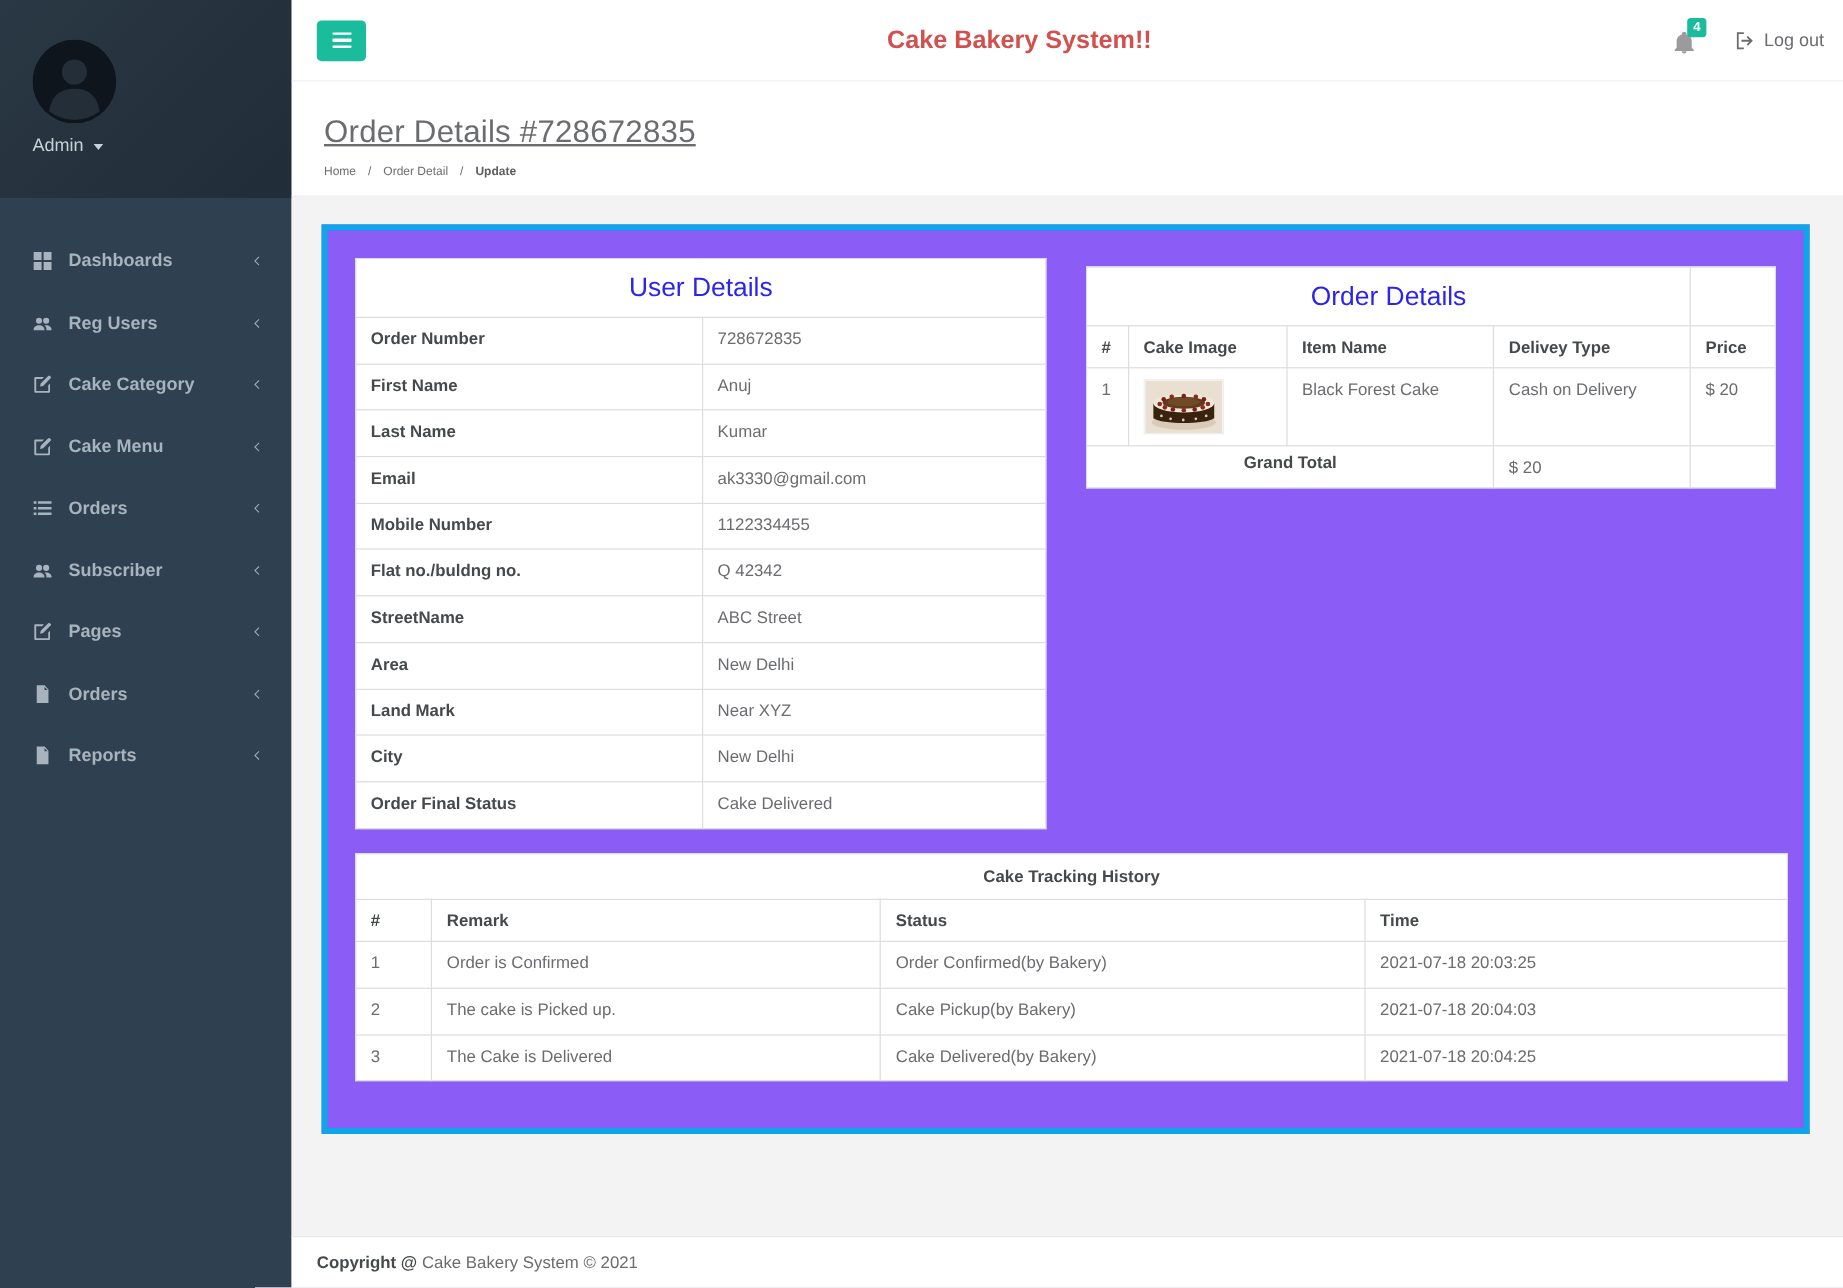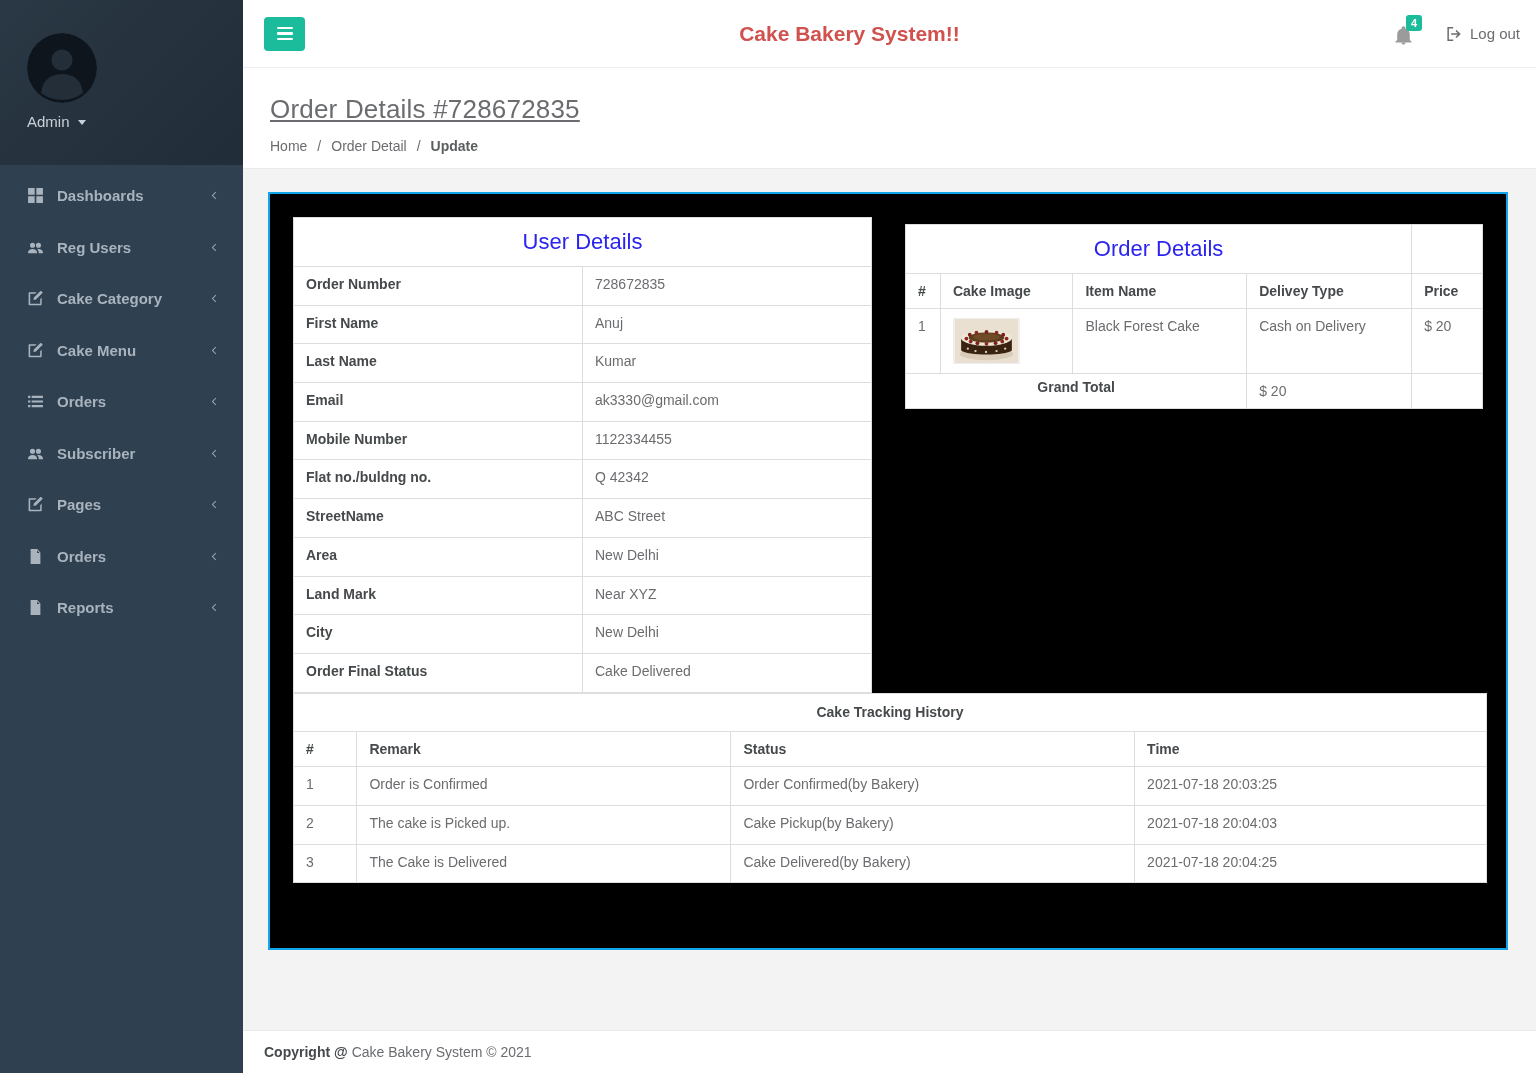--- a/index.html
+++ b/index.html
@@ -7,21 +7,21 @@
   .app { display:flex; width:1536px; height:1073px; overflow:hidden; }
 
   
   .sidebar { width:243px; background:#2f4050; flex-shrink:0; display:flex; flex-direction:column; }
   .profile { height:165px; background:#253340;
              background-image:linear-gradient(135deg, rgba(255,255,255,0.025) 0%, rgba(0,0,0,0.12) 100%);
              padding:33px 0 0 27px; }
   .avatar { width:70px; height:70px; border-radius:50%; overflow:hidden; display:block; cursor:pointer; }
   .admin-row { margin-top:10px; color:#c9d1d8; font-size:15px; display:flex; align-items:center; gap:8px; cursor:pointer; }
   .caret { width:0; height:0; border-left:4px solid transparent; border-right:4px solid transparent; border-top:5px solid #c9d1d8; margin-top:2px; }
-  .menu { padding-top:5px; }
+  .menu { padding-top:27px; }
   .menu-item { height:51.5px; display:flex; align-items:center; padding:0 24px 0 27px; color:#a9b3bd;
                font-size:15px; font-weight:600; cursor:pointer; }
   .mi-icon { width:17px; height:17px; margin-right:13px; flex-shrink:0; display:inline-flex; }
   .mi-icon svg { width:100%; height:100%; fill:#a9b3bd; }
   .menu-label { flex:1; }
   .chev { width:9px; height:9px; display:inline-flex; opacity:.9; }
   .chev svg { width:100%; height:100%; fill:#a9b3bd; }
 
   
   .main { flex:1; display:flex; flex-direction:column; min-width:0;justify-content:center; }
@@ -35,27 +35,27 @@
   .nav-right { display:flex; align-items:center; gap:30px; }
   .bell-wrap { position:relative; cursor:pointer; width:22px; height:24px; }
   .bell-wrap svg { width:19px; height:21px; fill:#9b9b9b; position:absolute; left:0; bottom:0; }
   .badge { position:absolute; top:-7px; left:12px; background:#1abc9c; color:#fff; font-size:11px; font-weight:700;
            padding:2px 5px; border-radius:3px; line-height:1.1; }
   .logout { display:flex; align-items:center; gap:8px; color:#6a6c6f; font-size:15px; cursor:pointer; }
   .logout svg { width:16px; height:16px; fill:#6a6c6f; }
 
   .page-head { background:#fff; padding:26px 25px 14px 27px; border-bottom:1px solid #e7eaec; }
   .page-title { color:#6a6c6f; font-size:26px; font-weight:400; letter-spacing:.2px;text-decoration:underline; }
-  .breadcrumb { margin-top:13px; font-size:14px; color:#6a6c6f; display:flex; gap:10px; align-items:center; }
+  .breadcrumb { margin-top:13px; font-size:10px; color:#6a6c6f; display:flex; gap:10px; align-items:center; }
   .breadcrumb .crumb { cursor:pointer; }
   .breadcrumb .sep { color:#6a6c6f; }
   .breadcrumb .active { font-weight:700; color:#5b5d5f; }
 
   .content { flex:1; background:#f3f3f4; padding:23px 28px 0 25px; }
-  .card { background:#000000; border:2px solid #0ea5e9; padding:23px; min-height:758px; }
+  .card { background:#8b5cf6; border:5px solid #0ea5e9; padding:23px; min-height:758px; }
 
   .tables-row { display:flex; align-items:flex-start; }
   table { border-collapse:collapse; background:#fff; }
   td, th { border:1px solid #ddd; font-size:14px; color:#6a6c6f; padding:9px 12px; text-align:left; vertical-align:top; }
   .tbl-title { color:#2b24ee; font-size:22px; text-align:center; padding:11px 8px; font-weight:400; }
   .lbl { font-weight:700; color:#45494b; }
   th { font-weight:700; color:#45494b; }
 
   .user-table { width:581px; }
   .user-table td { height:38.7px; }
@@ -63,21 +63,21 @@
 
   .order-table { width:580px; margin-left:33px; margin-top:7px; }
   .order-table .c-num { width:35px; }
   .order-table .c-img { width:133px; }
   .order-table .c-item { width:175px; }
   .order-table .c-del { width:166px; }
   .order-table .c-price { width:71px; }
   .cake-img { width:67px; height:46px; display:block; border:1px solid #eee; }
   .gt-label { text-align:center; font-weight:700; color:#45494b; padding:5px 12px; }
 
-  .track-table { width:1194px; }
+  .track-table { width:1194px; margin-top:20px; }
   .track-title { text-align:center; font-weight:700; color:#45494b; font-size:14px; padding:10px; }
   .track-table .t-num { width:60px; }
   .track-table .t-rem { width:354px; }
   .track-table .t-sta { width:382px; }
   .track-table .t-time { width:333px; }
   .track-table td { height:38.7px; }
 
   .footer { background:#fff; border-top:1px solid #e7eaec; padding:13px 25px 13px 21px; font-size:14px; color:#6a6c6f; }
   .footer b { color:#45494b; margin-right:4px; }
 </style>

